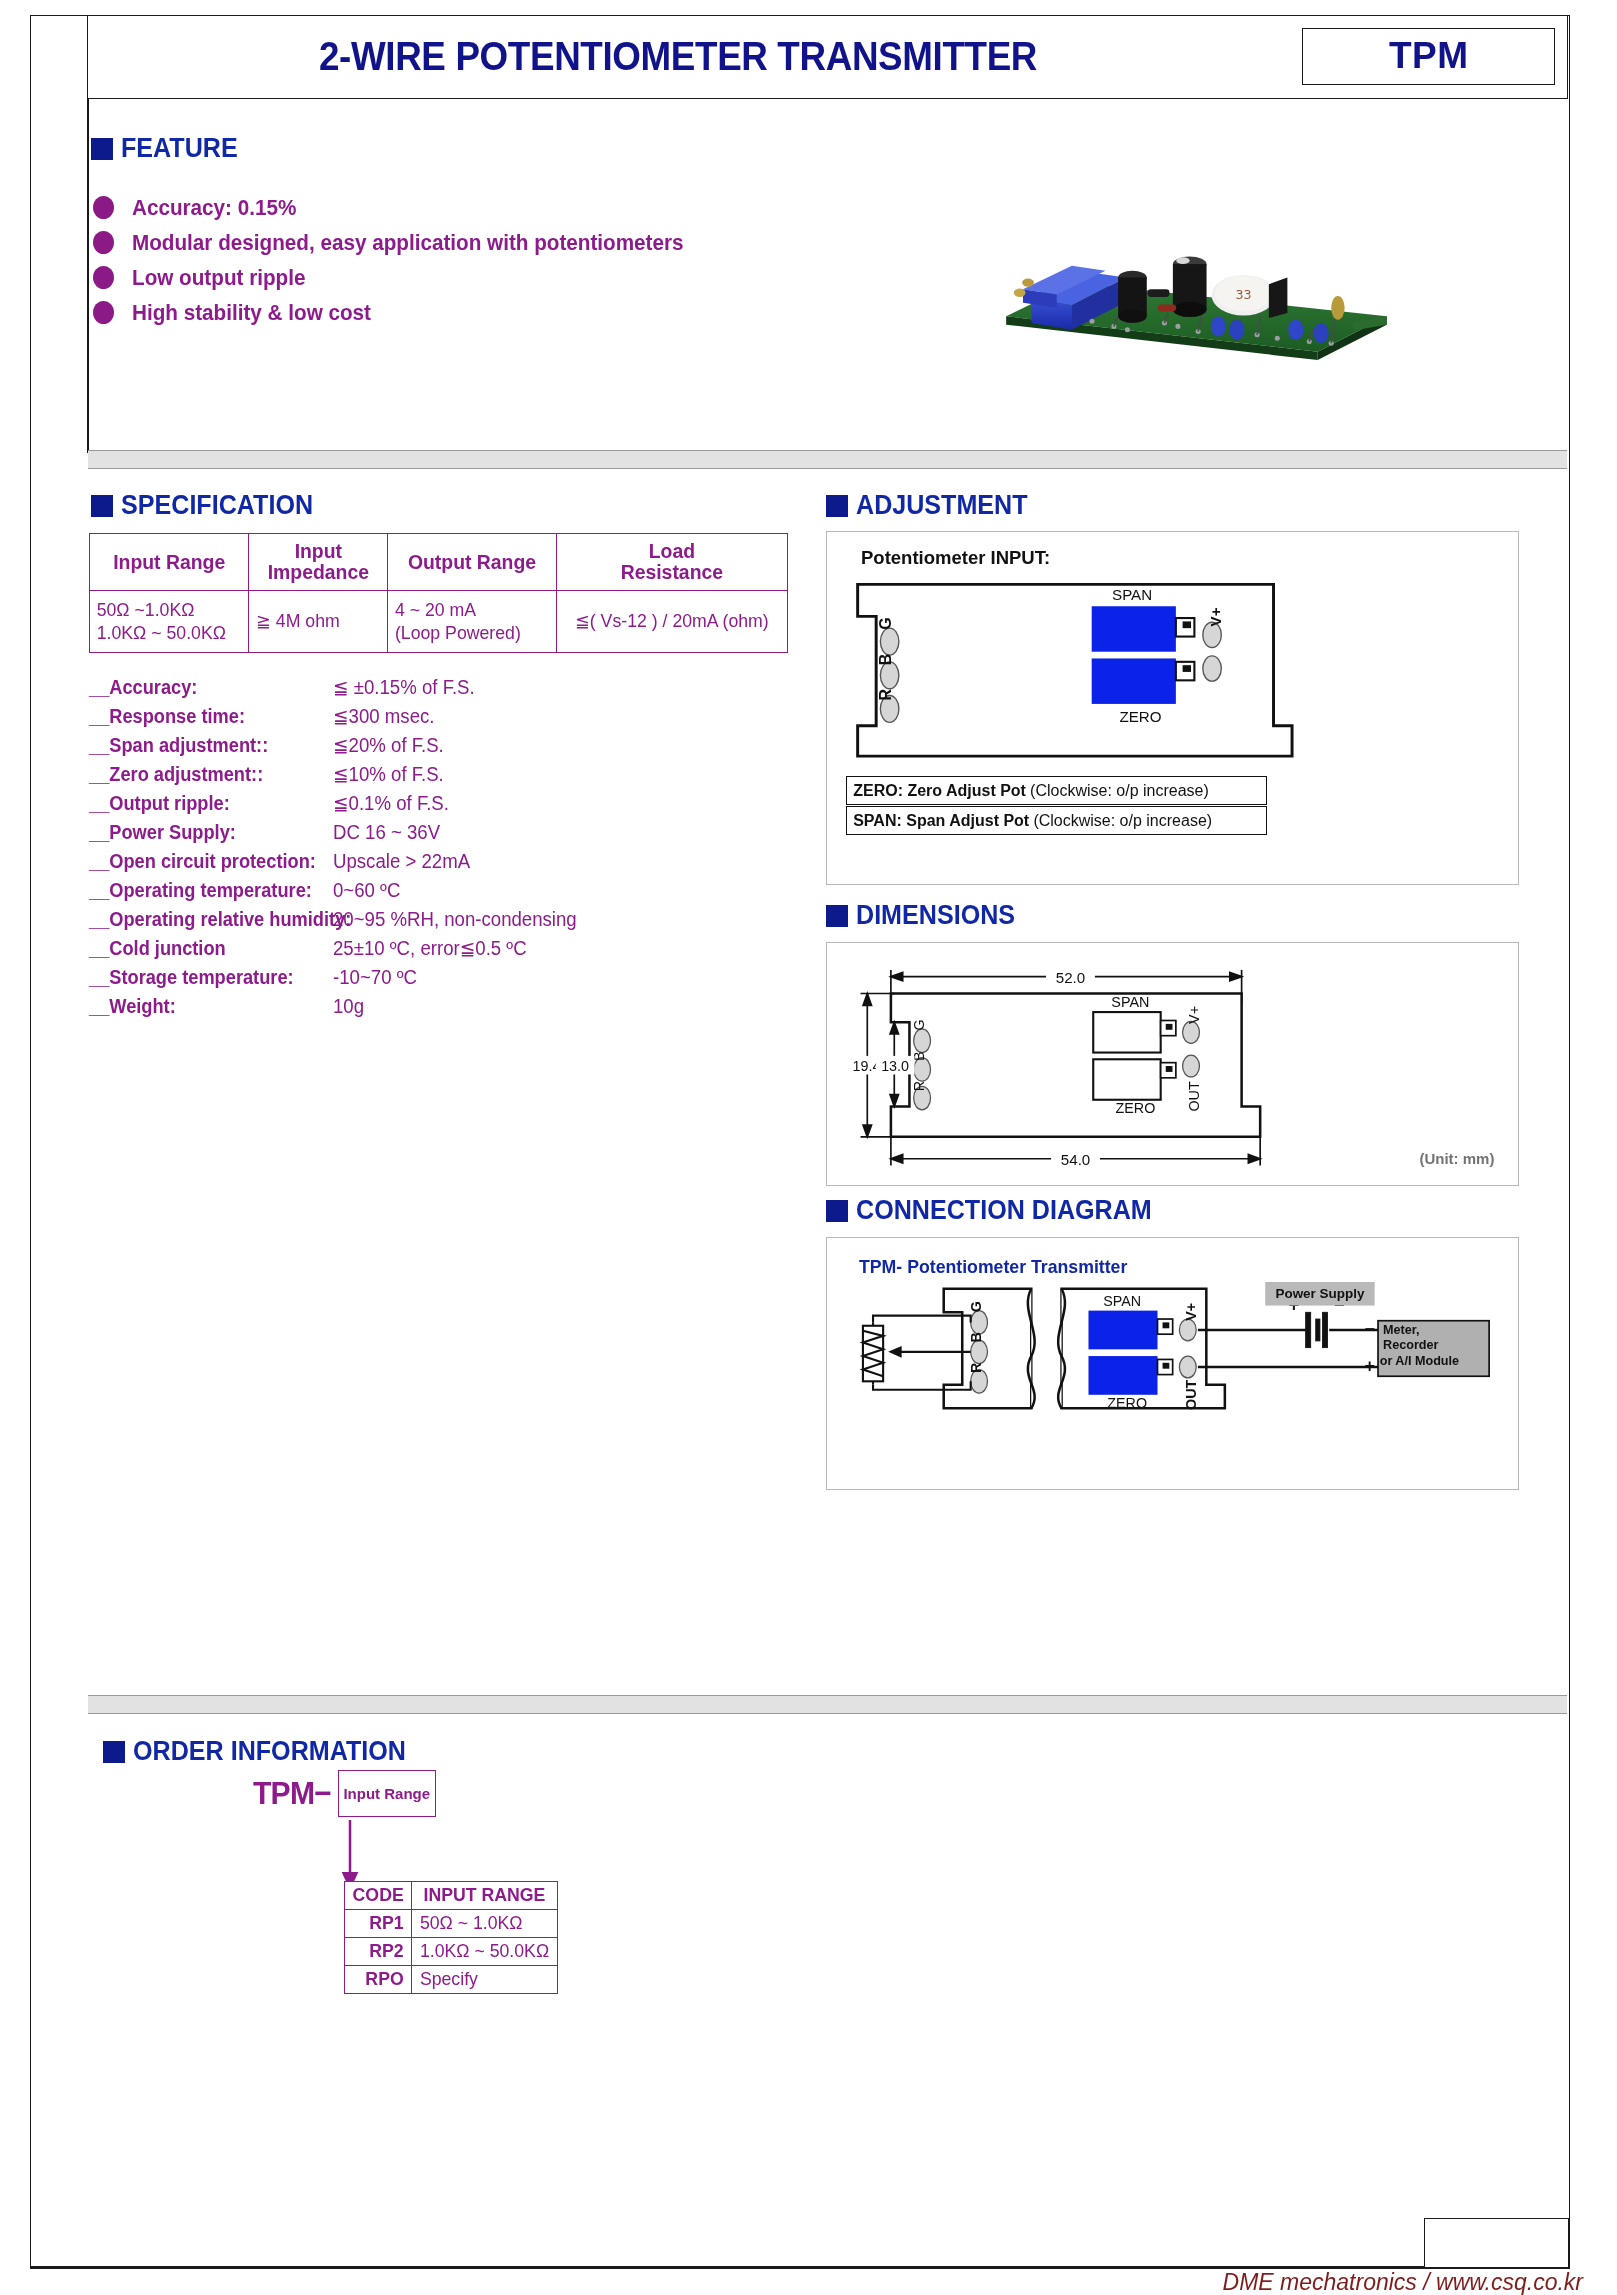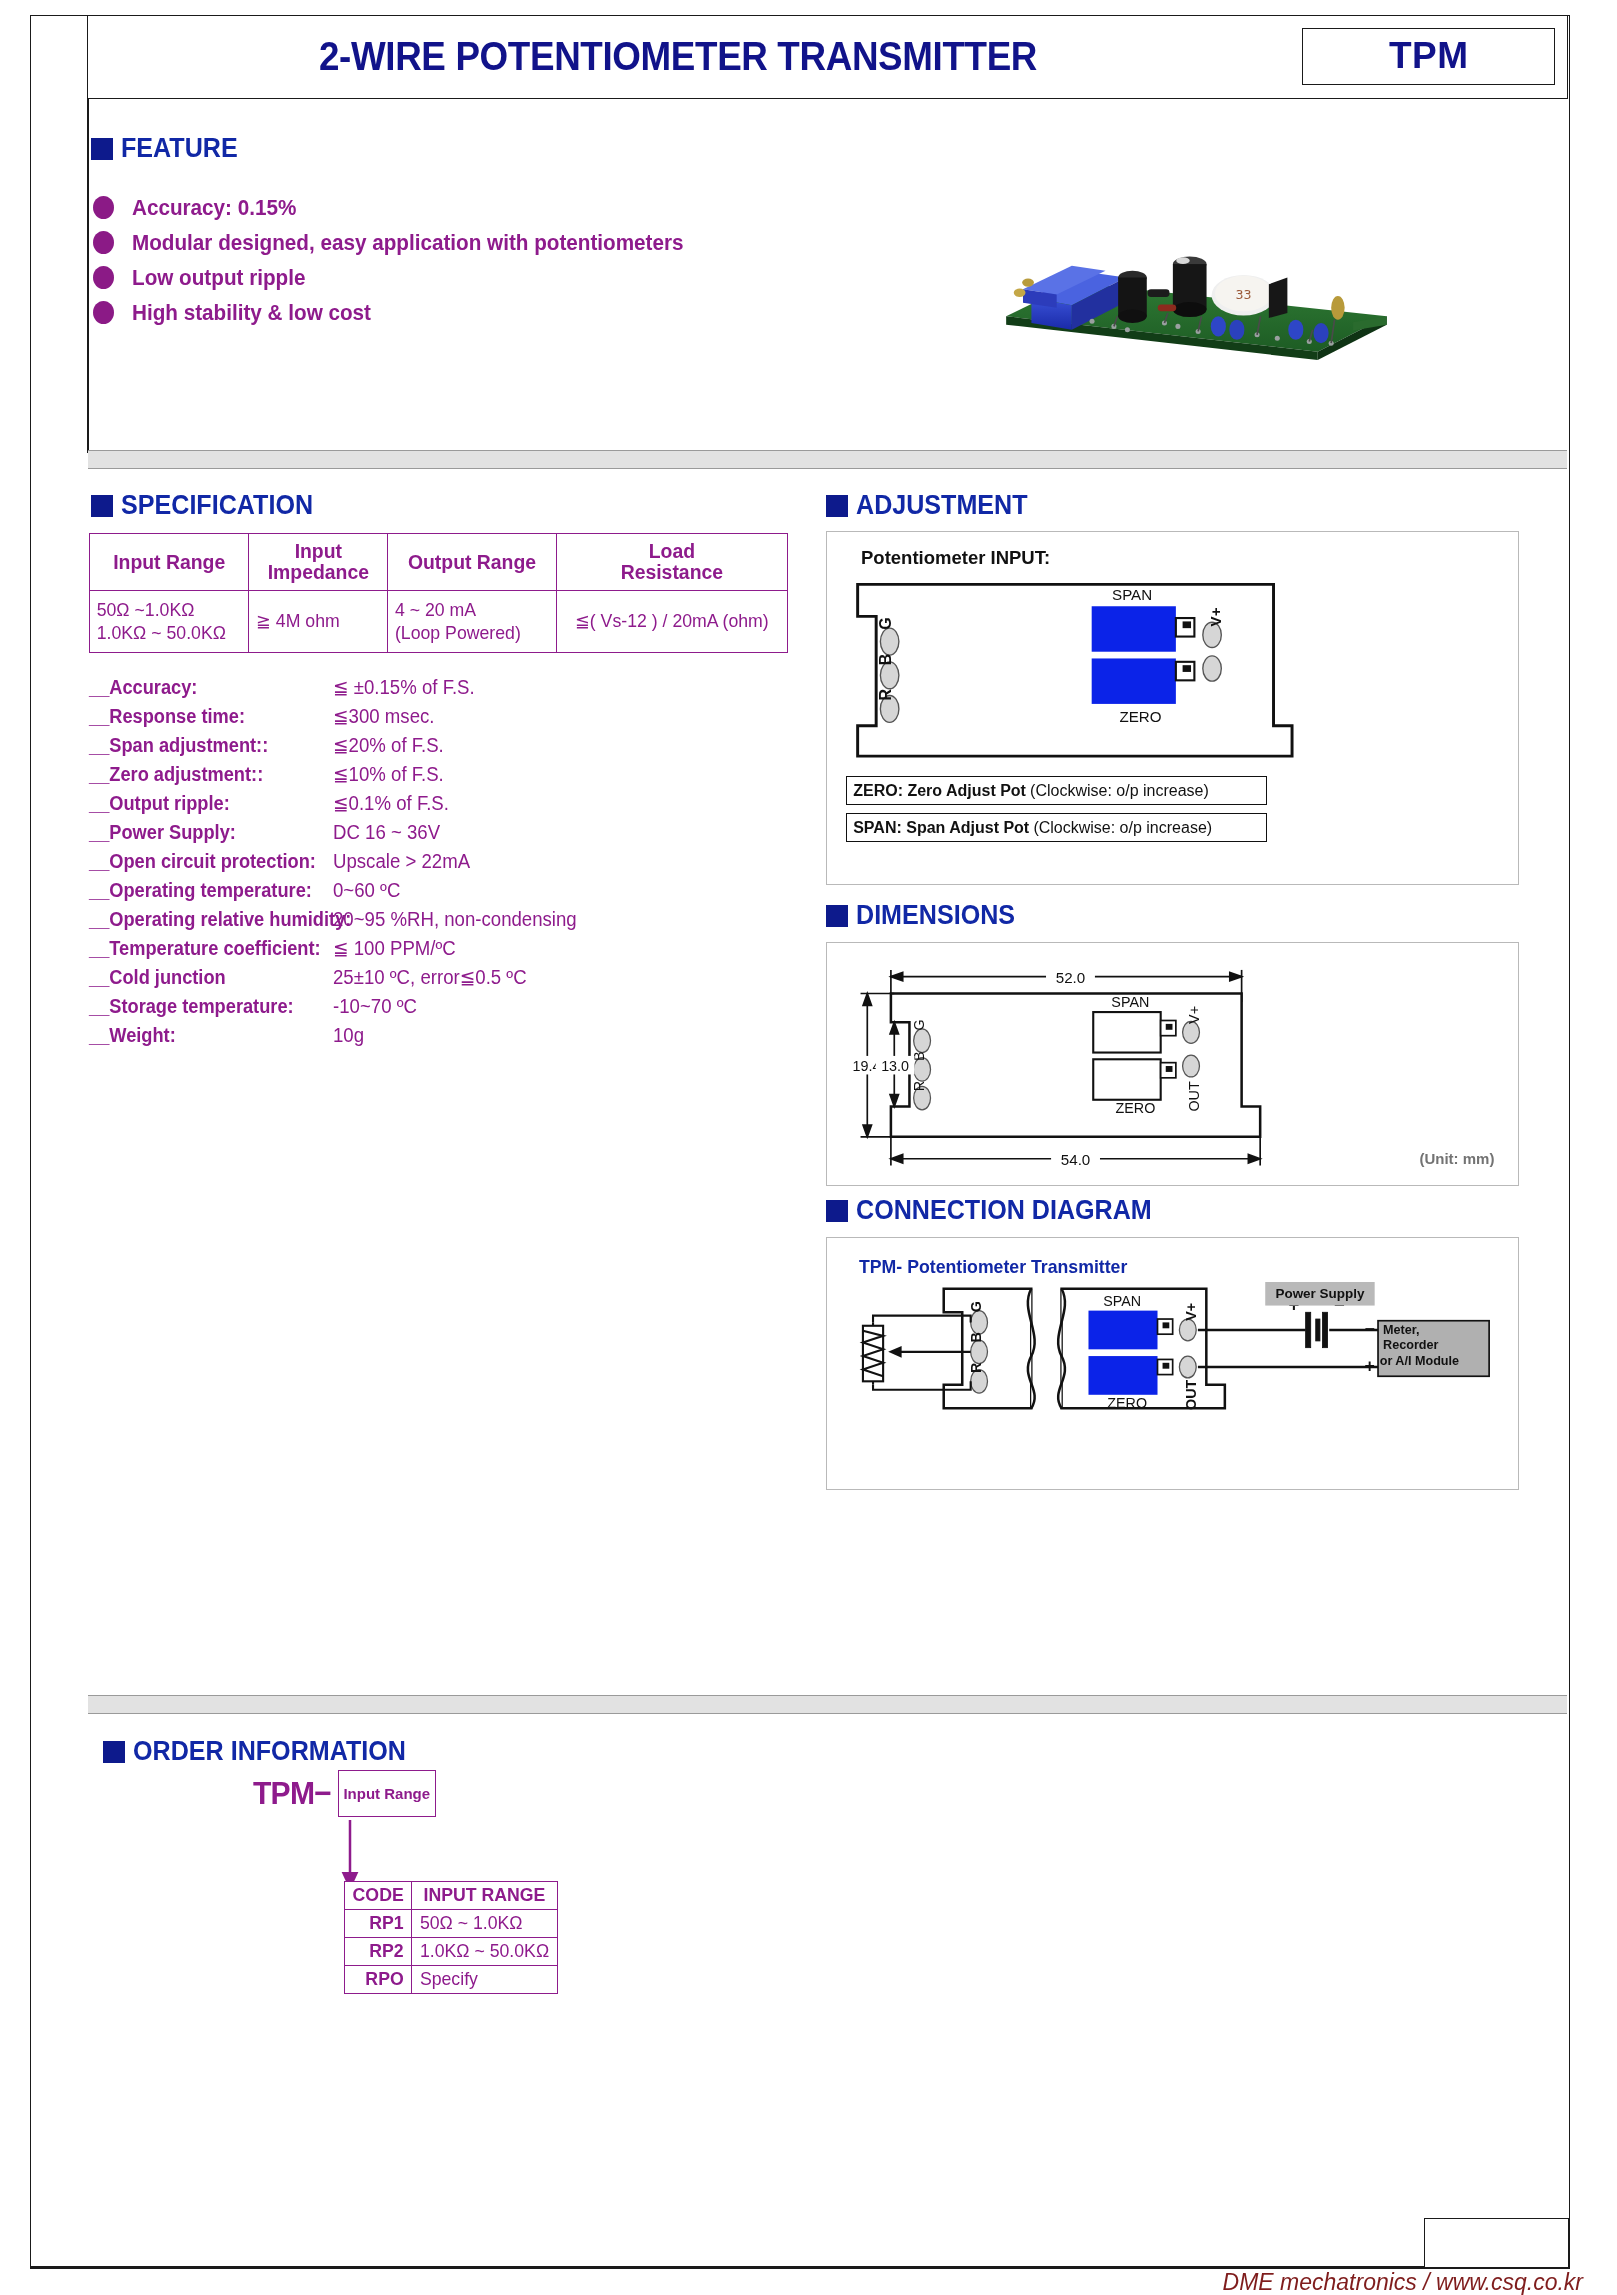--- a/index.html
+++ b/index.html
@@ -134,21 +134,21 @@
 
   
   .adj-note{
     position:absolute; left:18.5px; height:29px;
     border:1.7px solid #111; background:#fff;
     display:flex; align-items:center; padding:0 6.7px;
     font-size:16px; color:#111; white-space:nowrap;
   }
   .adj-note b{ font-weight:bold; margin-right:4.2px; }
   #adj-note-zero{ top:244px; width:421px; }
-  #adj-note-span{ top:281px; width:421px; }
+  #adj-note-span{ top:274px; width:421px; }
 
   #pot-input-label{
     position:absolute; left:34px; top:15px;
     font-size:18.5px; font-weight:bold; color:#111; white-space:nowrap;
   }
   #unit-mm{
     position:absolute; right:23.6px; bottom:18.5px;
     font-size:15px; font-weight:bold; color:#737373; white-space:nowrap;
   }
   #conn-title{
@@ -388,24 +388,20 @@
     </div>
   <div class="sp-row">
       <div class="sp-lab">__Operating temperature:</div>
       <div class="sp-val">0~60 ºC</div>
     </div>
   <div class="sp-row">
       <div class="sp-lab">__Operating relative humidity:</div>
       <div class="sp-val">20~95 %RH, non-condensing</div>
     </div>
   <div class="sp-row">
-      <div class="sp-lab">__Temperature coefficient:</div>
-      <div class="sp-val">≦ 100 PPM/ºC</div>
-    </div>
-  <div class="sp-row">
       <div class="sp-lab">__Cold junction</div>
       <div class="sp-val">25±10 ºC, error≦0.5 ºC</div>
     </div>
   <div class="sp-row">
       <div class="sp-lab">__Storage temperature:</div>
       <div class="sp-val">-10~70 ºC</div>
     </div>
   <div class="sp-row">
       <div class="sp-lab">__Weight:</div>
       <div class="sp-val">10g</div>

